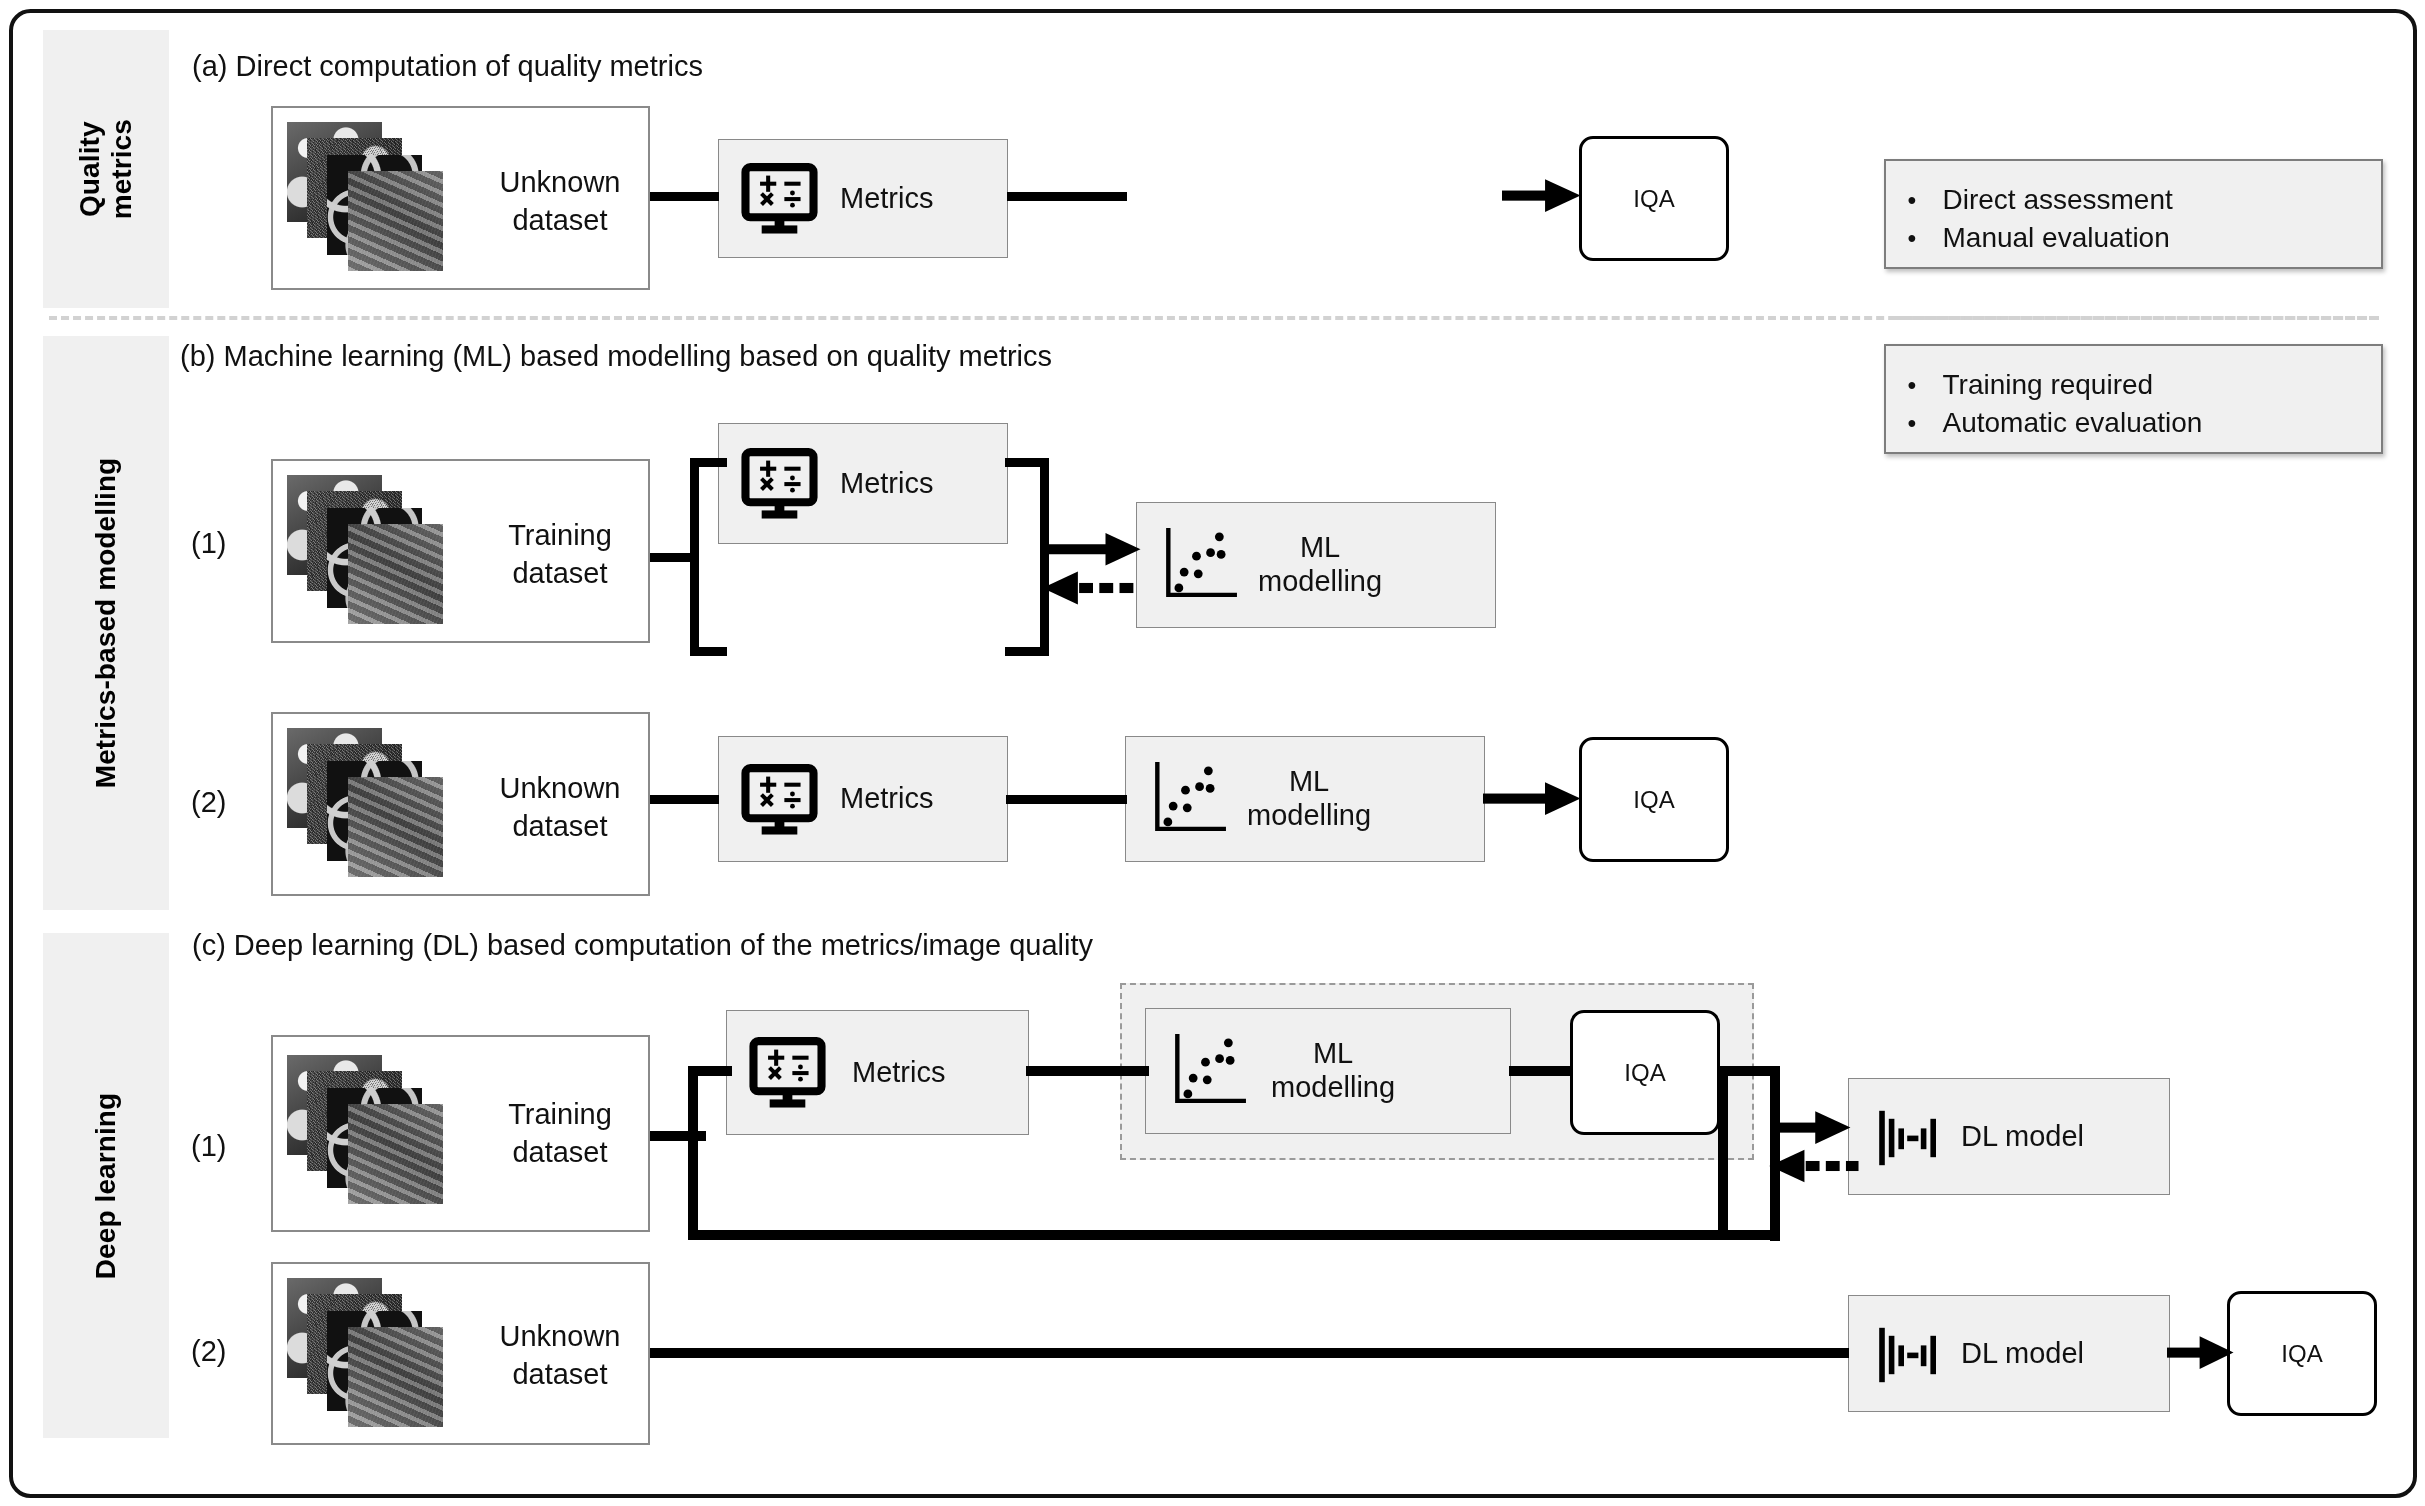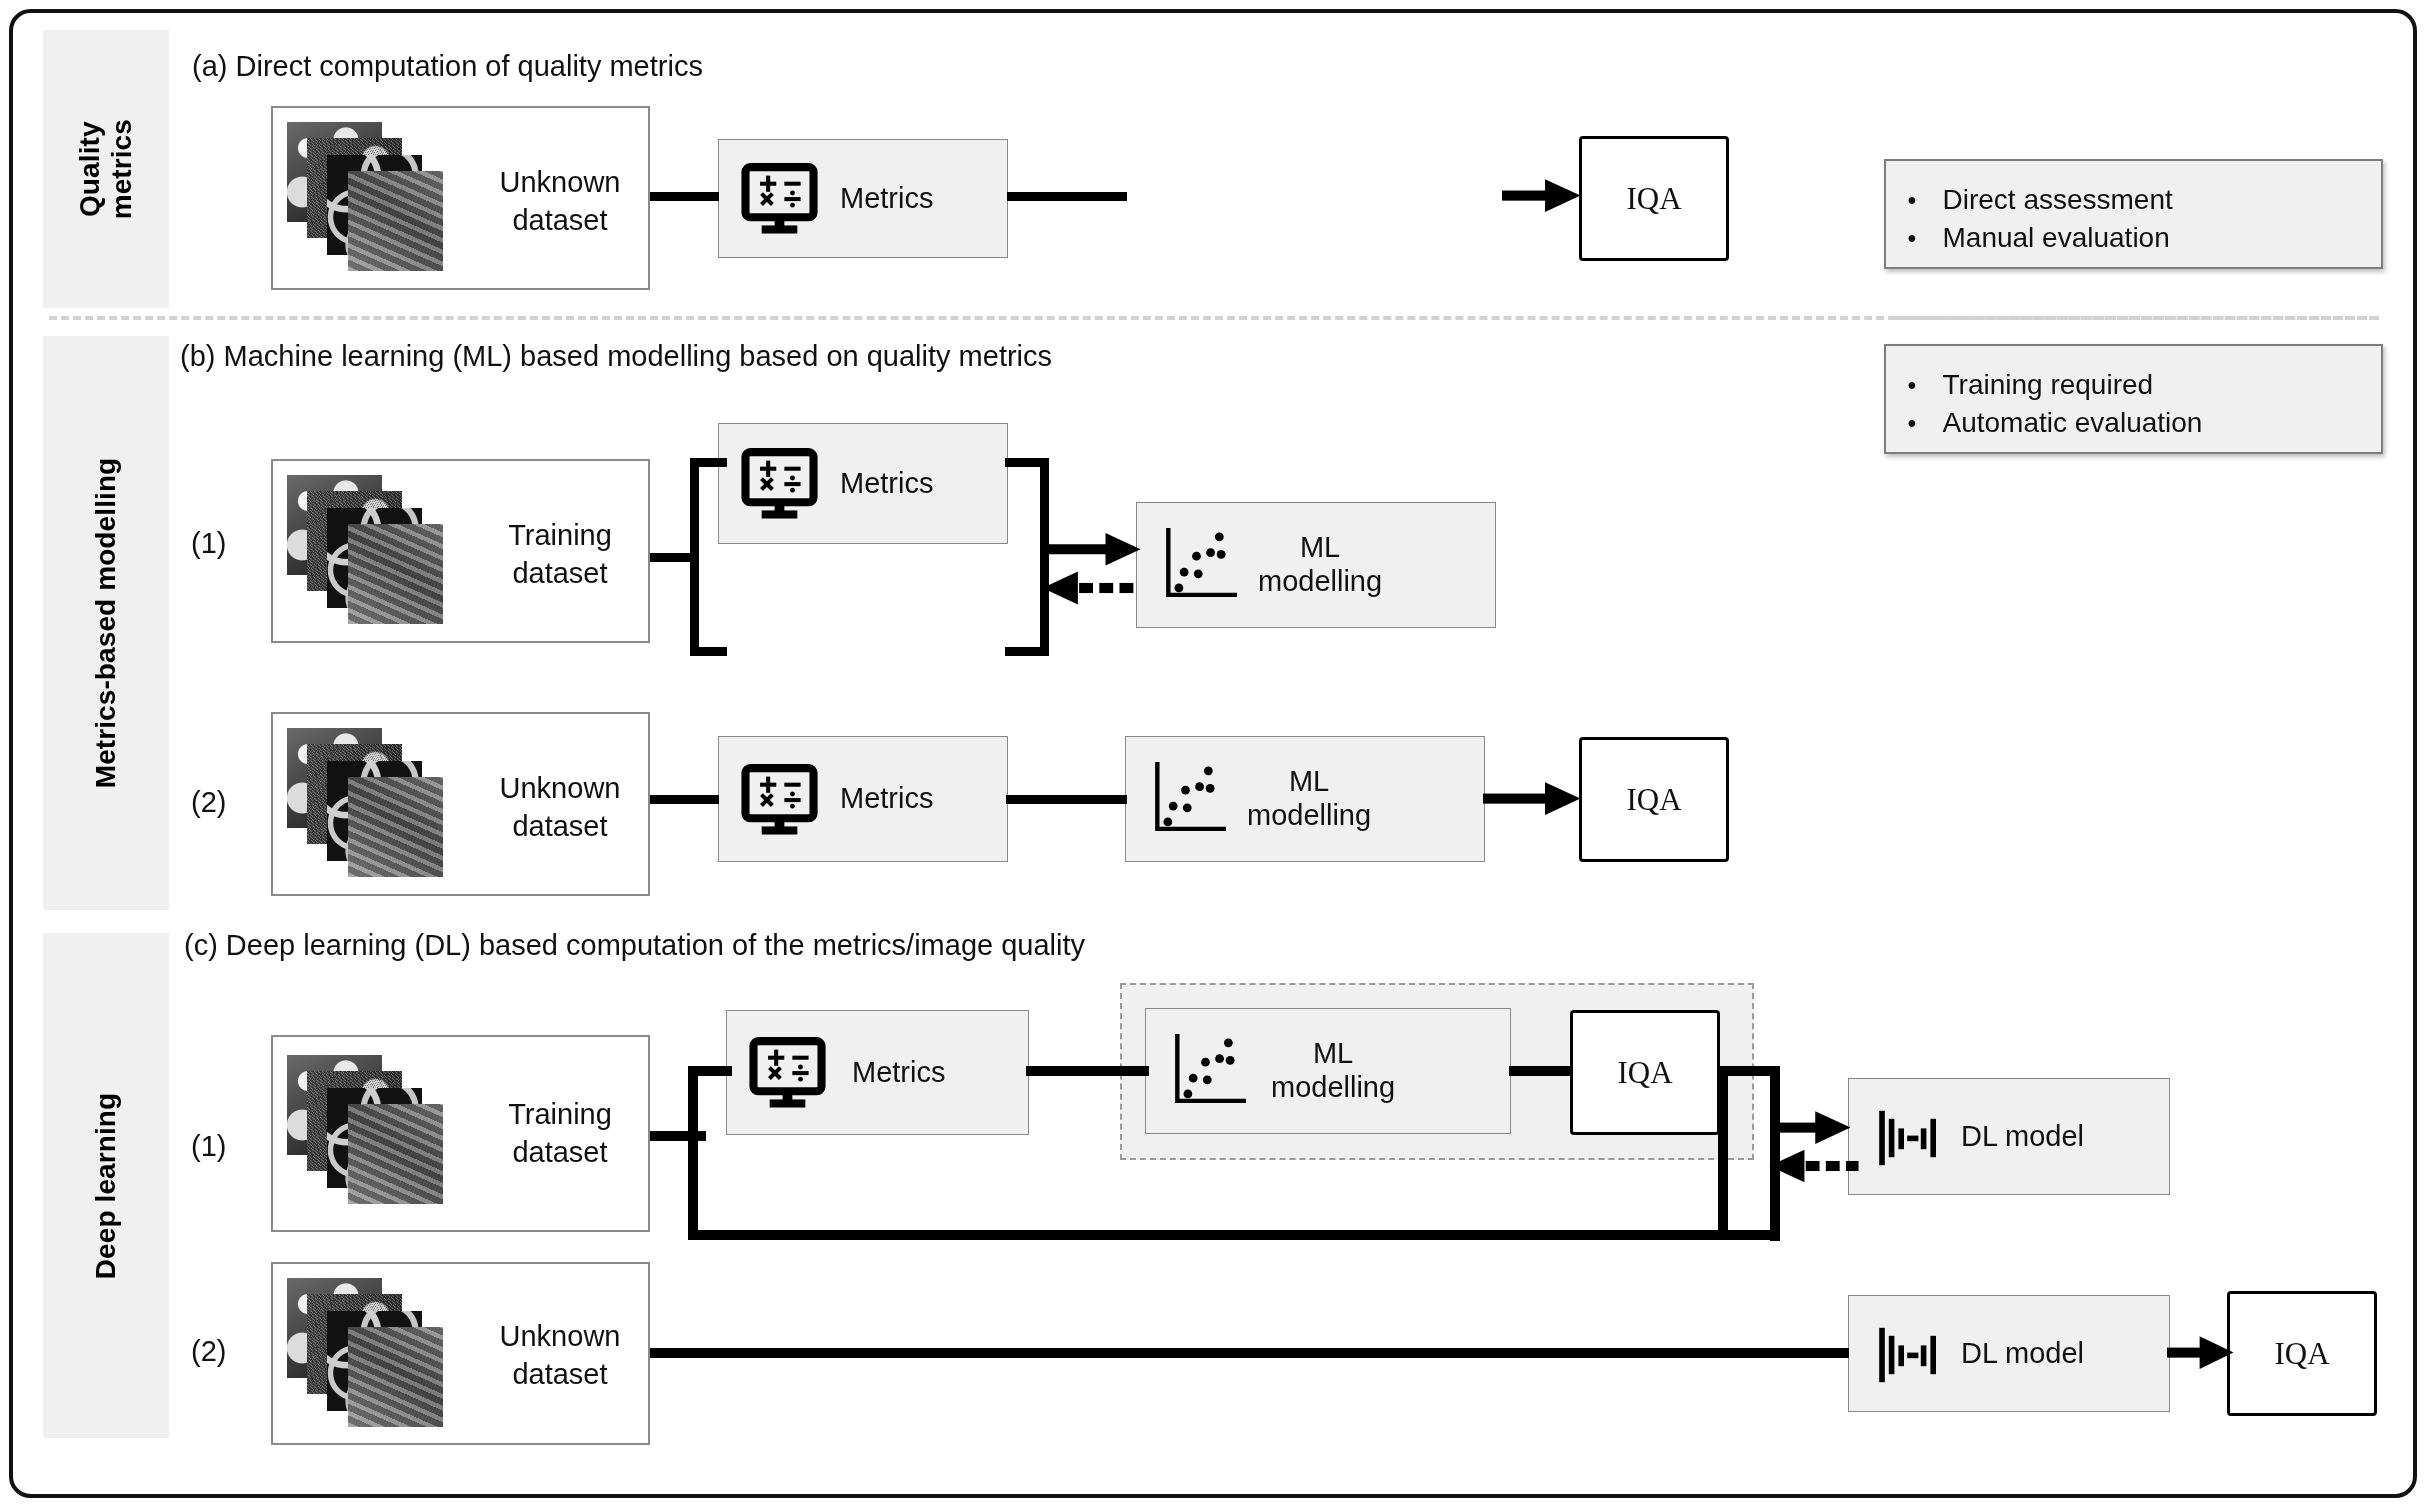--- a/index.html
+++ b/index.html
@@ -19,22 +19,22 @@
   
   .gbox{position:absolute;background:#f0f0f0;border:1.9px solid #898989;box-sizing:border-box;
         display:flex;align-items:center;}
   .gbox .lbl{font-size:29px;color:#111;text-align:center;line-height:1.16;}
 
   
   .dbox{position:absolute;background:#fff;border:2.5px solid #8a8a8a;box-sizing:border-box;}
   .dbox .dlbl{position:absolute;font-size:29px;color:#111;text-align:center;line-height:1.3;}
 
   
-  .iqa{position:absolute;background:#fff;border:3.8px solid #000;border-radius:4px;box-sizing:border-box;
-       display:flex;align-items:center;justify-content:center;font-size:31px;color:#111;font-family:Liberation Serif, serif;}
+  .iqa{position:absolute;background:#fff;border:3.8px solid #000;border-radius:14px;box-sizing:border-box;
+       display:flex;align-items:center;justify-content:center;font-size:24px;color:#111;}
 
   
   .legend{position:absolute;background:#f0f0f0;border:2.5px solid #7d7d7d;box-sizing:border-box;
           box-shadow:1.9px 2.5px 4.4px rgba(0,0,0,.25);padding:16.4px 19px 16.4px 21.5px;}
   .legend ul{margin:0;padding:0;list-style:none;}
   .legend li{display:flex;align-items:baseline;font-size:28px;color:#111;margin:6.3px 0;}
   .legend li .bu{width:35px;flex:0 0 35px;font-size:25px;line-height:1;}
 
   
   .dashgroup{position:absolute;background:#f0f0f0;border:2.5px dashed #9a9a9a;box-sizing:border-box;}
@@ -89,21 +89,21 @@
  </div>
  <div class="sidelabel" style="left:43px;top:933px;width:126px;height:505px;">
    <span style="font-size:28px;">Deep learning</span>
  </div>
 
  <div class="sep" style="left:49px;top:316px;width:2328px;"></div>
  <div class="sep" style="left:1893px;top:316px;width:486px;"></div>
 
  <div class="heading" style="left:192px;top:50px;">(a) Direct computation of quality metrics</div>
  <div class="heading" style="left:180px;top:340px;">(b) Machine learning (ML) based modelling based on quality metrics</div>
- <div class="heading" style="left:184px;top:929px;">(c) Deep learning (DL) based computation of the metrics/image quality</div>
+ <div class="heading" style="left:192px;top:929px;">(c) Deep learning (DL) based computation of the metrics/image quality</div>
 
  <div class="dbox" style="left:271px;top:106px;width:379px;height:184px;">
    <div class="stack" style="left:14px;top:14px;width:196px;height:156px;">
      <div class="thumb tA" style="left:0;top:0;width:95px;height:100px;"></div>
      <div class="thumb tB" style="left:20px;top:16.4px;width:95px;height:100px;"></div>
      <div class="thumb tC" style="left:40px;top:33px;width:95px;height:100px;"></div>
      <div class="thumb tD" style="left:61px;top:49px;width:95px;height:100px;"></div>
    </div>
    <div class="dlbl" style="left:208px;top:56px;width:158px;">Unknown<br>dataset</div>
  </div>

